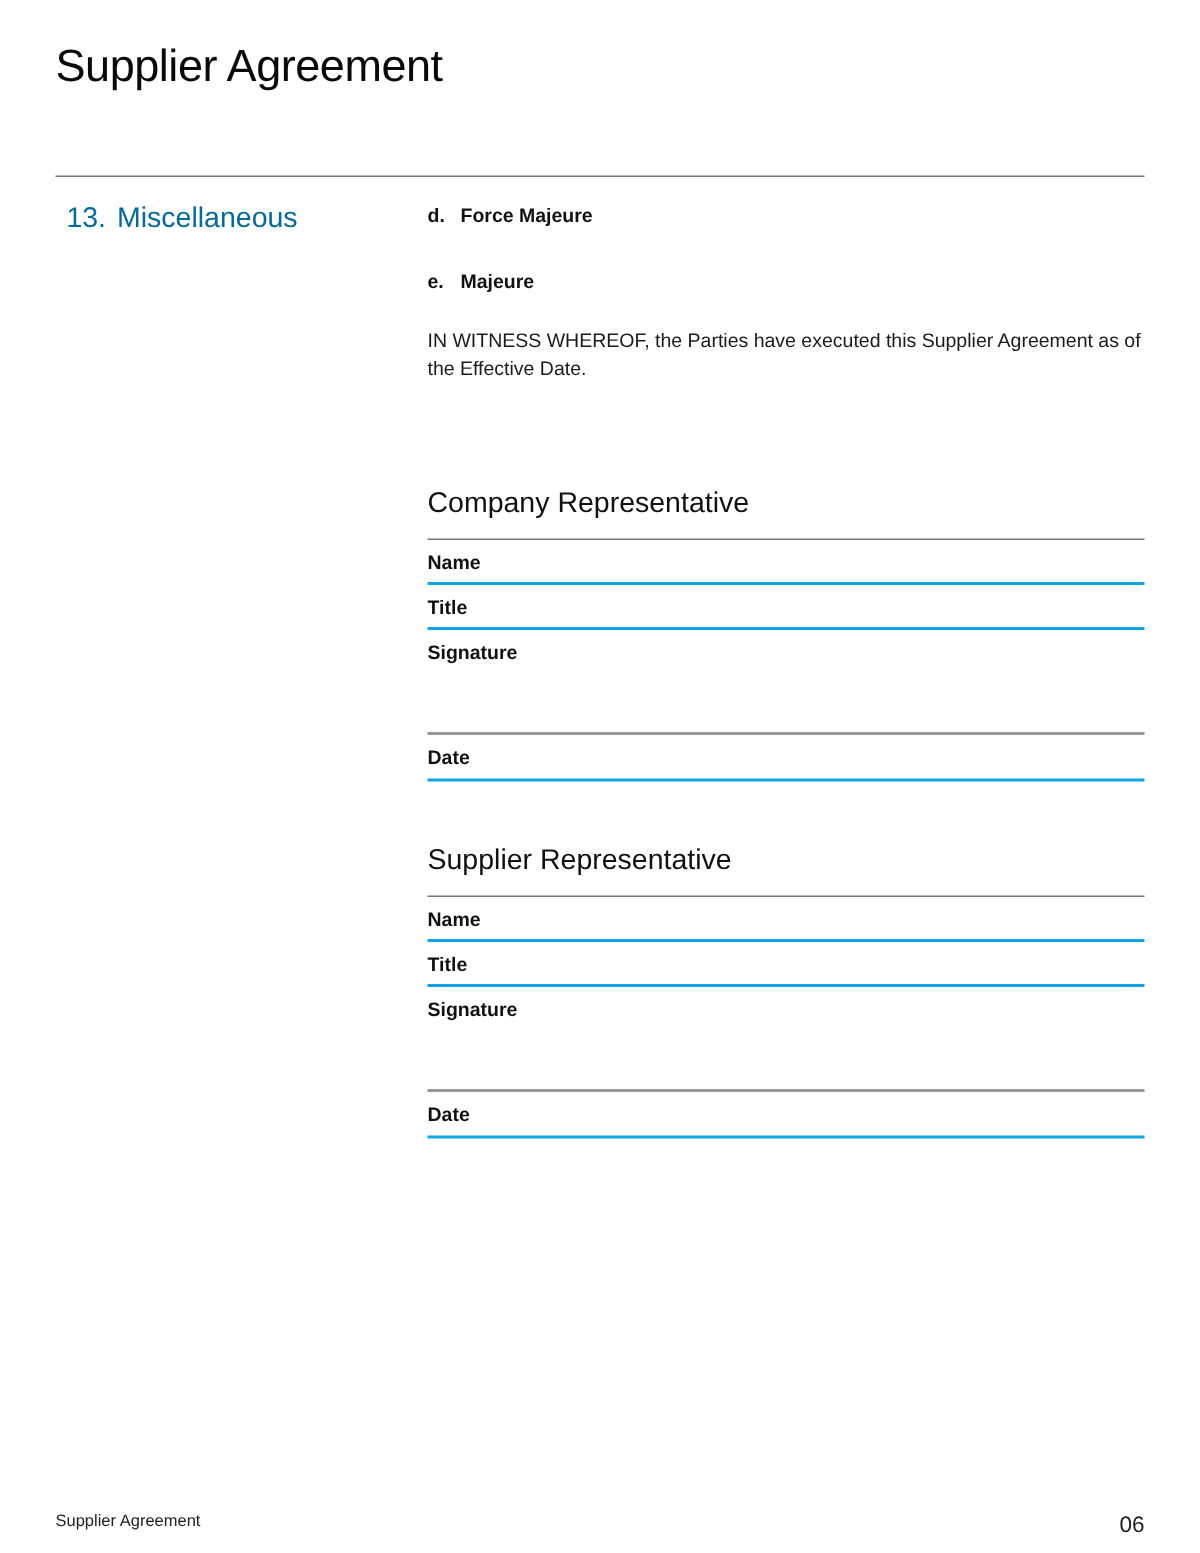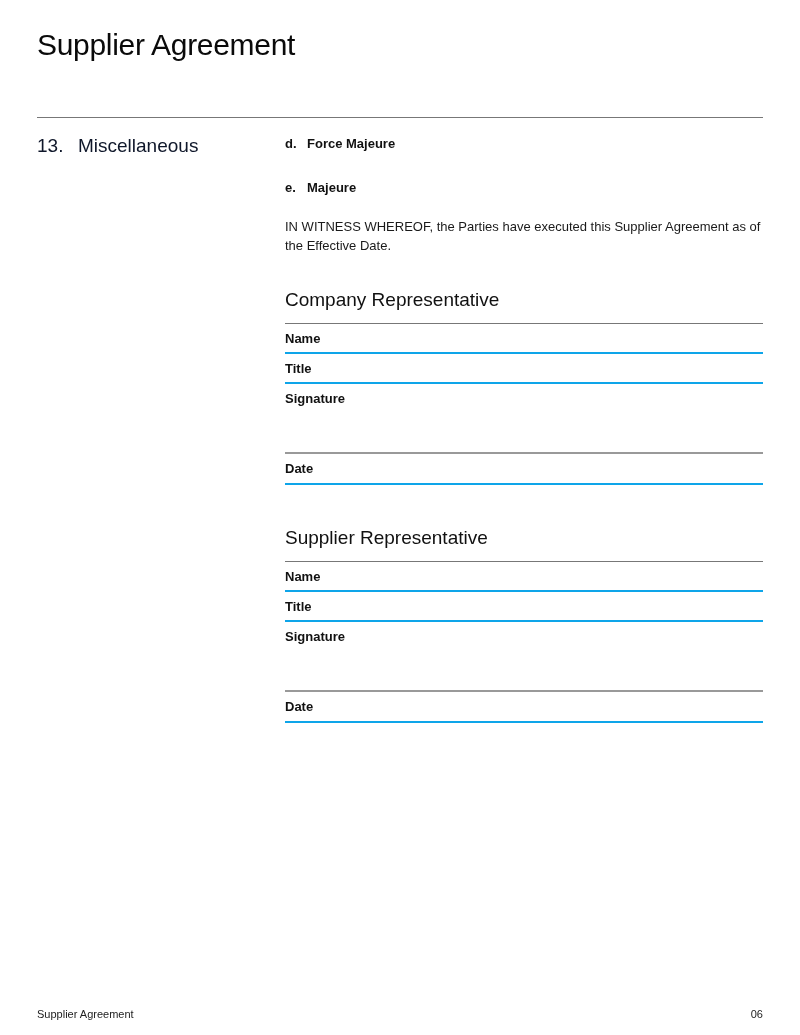--- a/index.html
+++ b/index.html
@@ -11,57 +11,58 @@
       position: absolute; left: 37px; top: 28px;
       font-size: 30px; font-weight: 400; letter-spacing: -0.3px; margin: 0;
       color: #0a0a0a;
     }
     .top-rule {
       position: absolute; left: 37px; right: 37px; top: 117px;
       height: 0; border-top: 1px solid #777777;
     }
     .section-heading {
       position: absolute; left: 37px; top: 135px;
-      font-size: 19px; font-weight: 400; color: #0f172a;
+      font-size: 19px; font-weight: 400; color: #0369a1;
       display: flex;
+      text-align: center;
     }
     .section-heading .num { width: 41px; }
     .content {
       position: absolute; left: 285px; width: 478px; top: 135px;
     }
     .clause { margin-bottom: 0; }
     .clause-heading {
       font-size: 13px; font-weight: 700; color: #111; display: flex; height: 18px; line-height: 18px;
     }
     .clause-heading .letter { width: 22px; }
     .clause-body {
       font-size: 13px; line-height: 19.5px; color: #1a1a1a; margin-top: 5px;
     }
     .clause-e { margin-top: 26px; }
     .witness { margin-top: 19.5px; font-size: 13px; line-height: 19.5px; color: #1a1a1a; }
     .witness b { font-weight: 400; }
     .sig-block-title {
       font-size: 19px; font-weight: 400; color: #111; line-height: 24px;
     }
-    .sig-company { margin-top: 32px; }
+    .sig-company { margin-top: 68px; }
     .sig-supplier { margin-top: 41px; }
     .sig-fields { margin-top: 11px; border-top: 1px solid #777777; }
     .sig-row {
       border-bottom: 2px solid #0ea5e9;
       font-size: 13px; font-weight: 700; color: #111;
       height: 27px; padding-top: 1px; box-sizing: content-box;
     }
     .sig-row span { display: block; line-height: 27px; }
     .sig-row.signature { height: 67px; border-bottom: 2px solid #999999; }
     .sig-row.date { height: 28px; }
     .footer-left {
       position: absolute; left: 37px; top: 1008px; font-size: 11px; color: #222;
     }
     .footer-right {
-      position: absolute; right: 37px; top: 1008px; font-size: 11px; color: #222;
+      position: absolute; right: 37px; top: 1008px; font-size: 15px; color: #222;
     }
   </style>
 </head>
 <body>
 
 <h1 class="doc-title">Supplier Agreement</h1>
 <div class="top-rule"></div>
 
 <div class="section-heading">
   <span class="num">13.</span>

